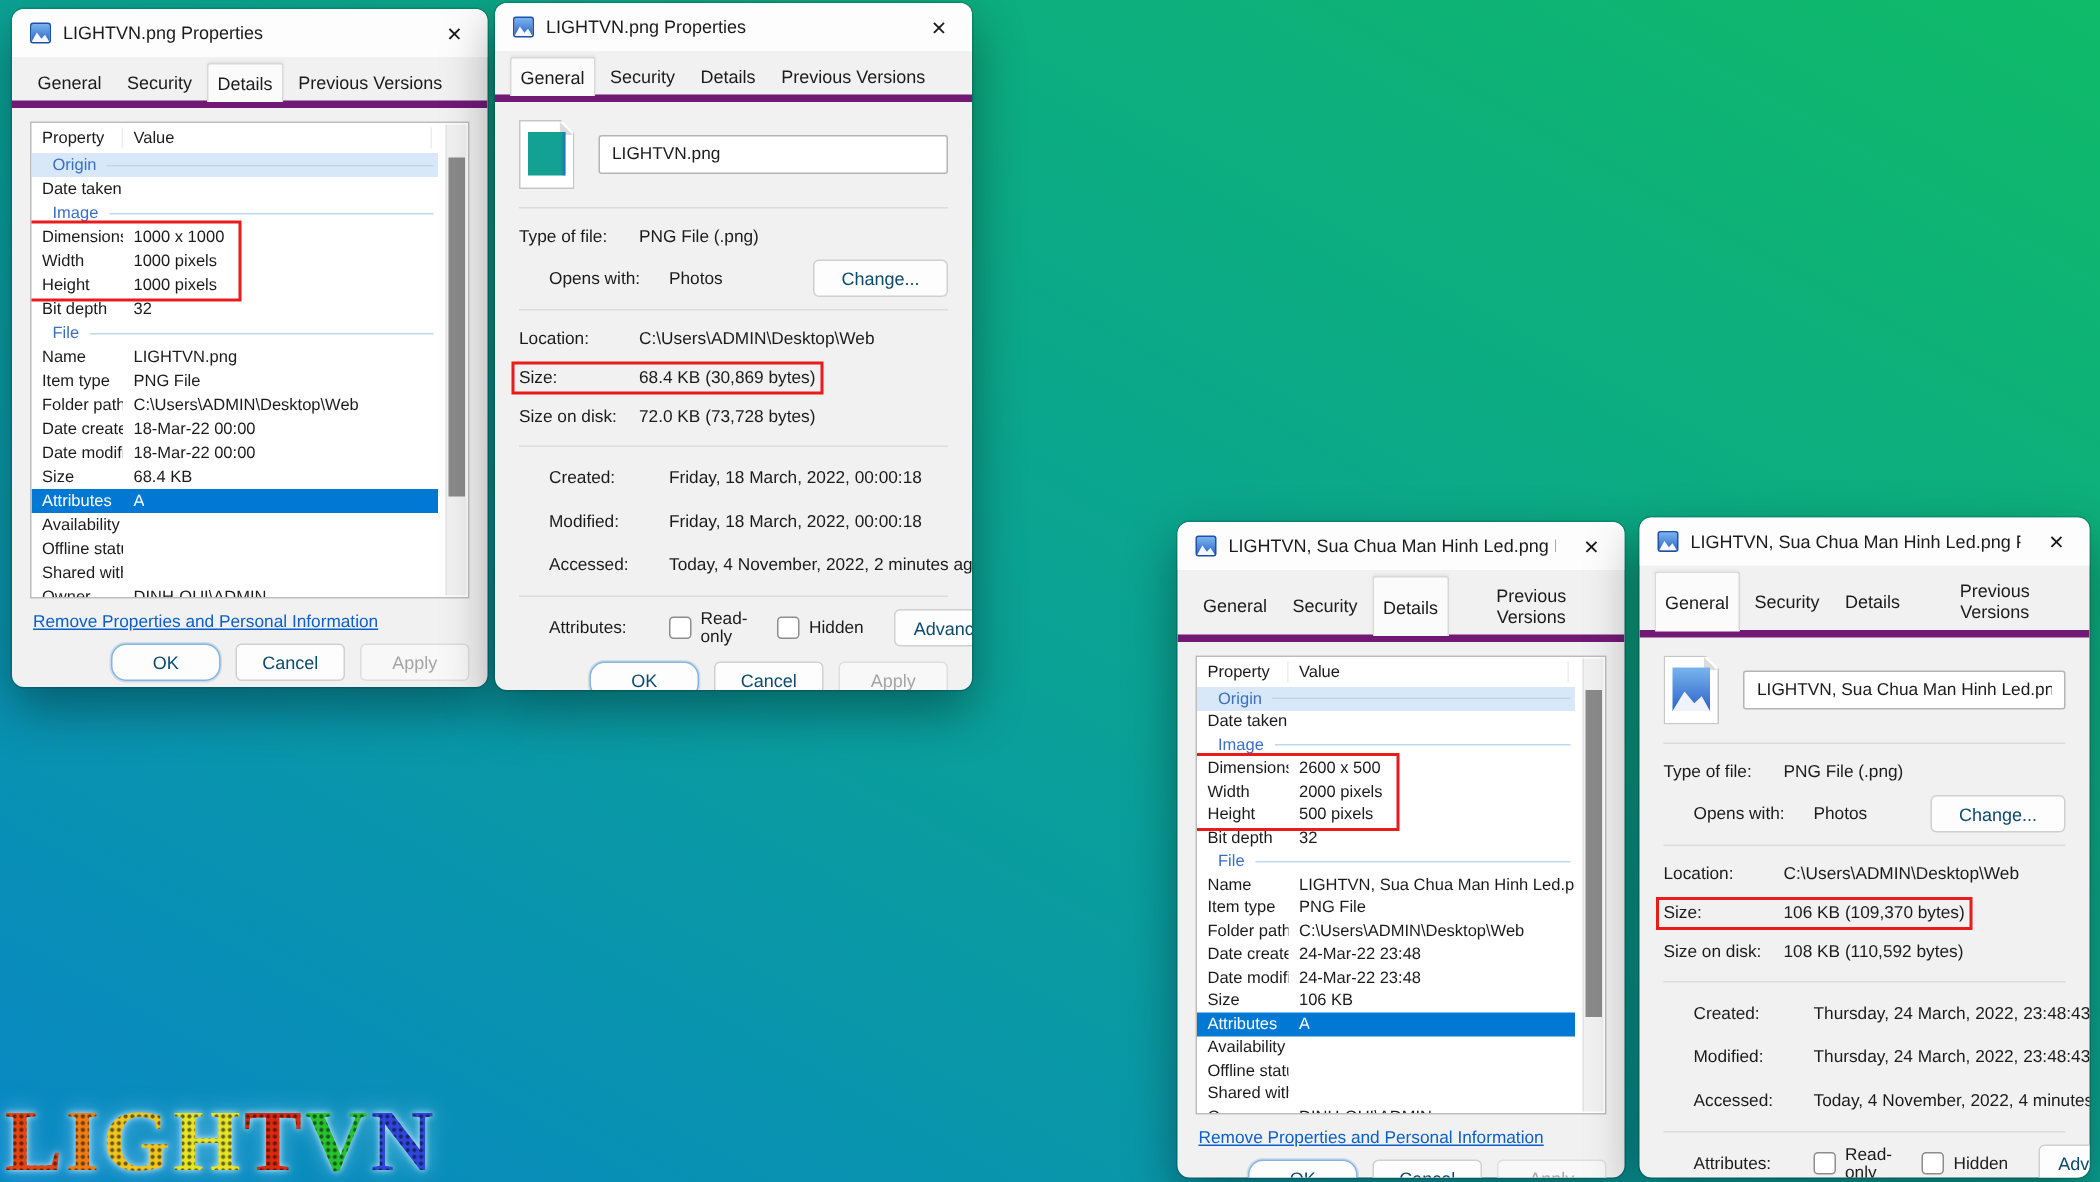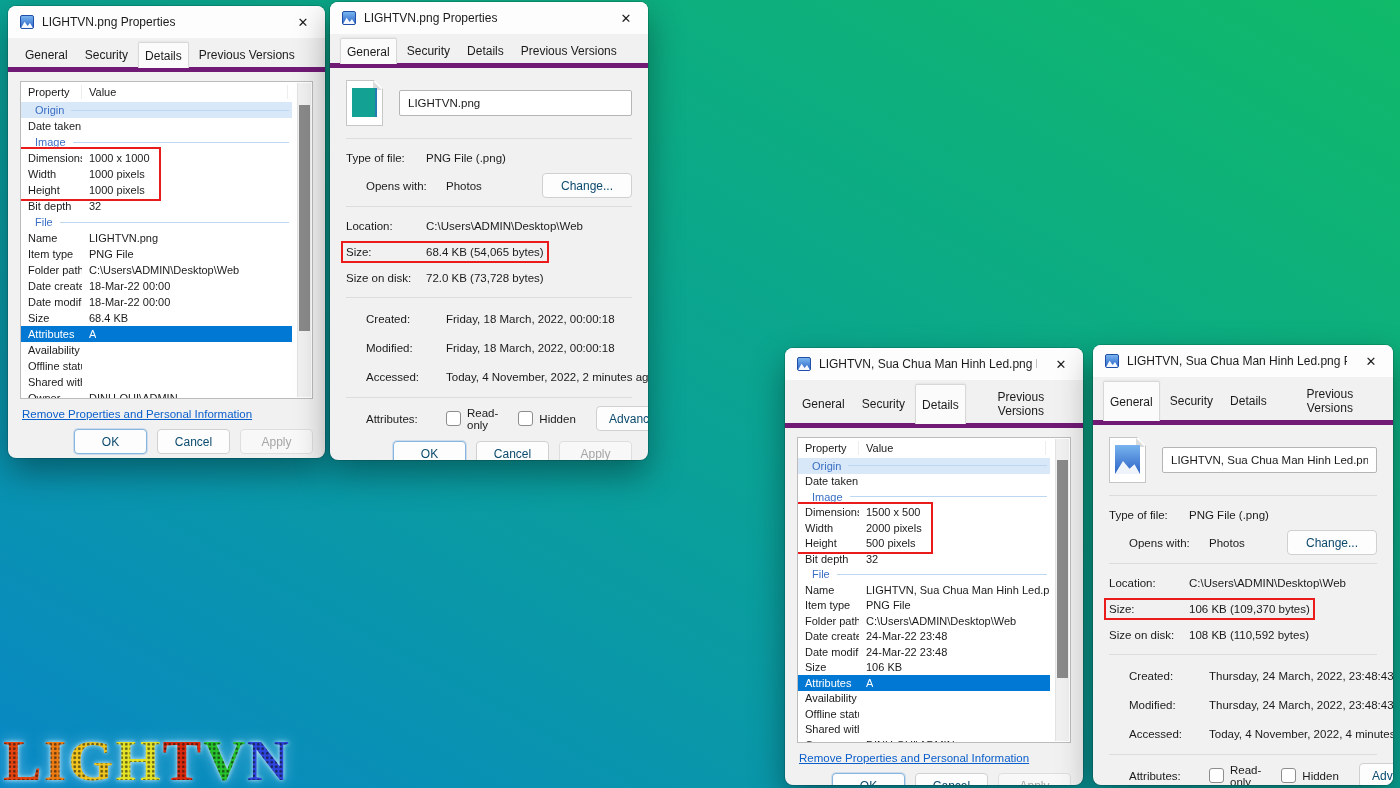--- a/index.html
+++ b/index.html
@@ -50,21 +50,21 @@
   .red-wrap .drow.item .vcol { padding-right:8px; }
 
   .vscroll { position:absolute; top:1px; right:1px; bottom:1px; width:14px; background:#f1f1f1; border-left:1px solid #e3e3e3; }
   .vthumb { position:absolute; left:1px; right:1px; top:7%; height:72%; background:#8a8a8a; }
 
   .linkrow { margin:8px 14px 0; flex:0 0 auto; }
   .plink { color:#0b5fcb; text-decoration:underline; font-size:11.5px; cursor:pointer; }
 
   .btn-row { display:flex; justify-content:flex-end; gap:10px; padding:8px 12px 12px; margin-top:auto; flex:0 0 auto; }
   .btn { min-width:73px; height:25px; background:#fdfdfd; border:1px solid #d0d0d0; border-radius:4px; font-size:12px; color:#0c4a6e; font-family:"Liberation Sans",sans-serif; padding:0 12px; }
-  .btn.default { border-color:#87b5dd; box-shadow:0 0 0 1px rgba(0,103,192,.15); }
+  .btn.default { border-color:#87b5dd; box-shadow:0 0 0 1px rgba(0,103,192,.15);border-radius:10px; }
   .btn.disabled { color:#a5a5a5; border-color:#dedede; background:#f8f8f8; }
   .btn.small { min-width:90px; margin-left:auto; }
 
   
   .gbody { display:flex; flex-direction:column; padding:4px 16px 0; flex:1; font-size:11.5px; }
   .file-row { display:flex; align-items:center; gap:16px; margin:8px 0 6px; }
   .page-icon { width:37px; height:46px; background:#fff; border:1px solid #c6c6c6; position:relative; flex:0 0 auto;
     clip-path:polygon(0 0, calc(100% - 9px) 0, 100% 9px, 100% 100%, 0 100%); }
   .page-icon::before { content:''; position:absolute; top:0; right:0; width:9px; height:9px; background:#dcdcdc; clip-path:polygon(0 0, 100% 100%, 0 100%); }
   .thumb { position:absolute; left:5px; top:7px; right:5px; bottom:8px; }
@@ -241,21 +241,21 @@
       <button class="btn small">Change...</button>
     </div>
     <div class="sep"></div>
     <div class="grow">
       <span class="glabel">Location:</span>
       <span class="gvalue">C:\Users\ADMIN\Desktop\Web</span>
     </div>
     <div class="grow">
       <div class="red-fit">
         <span class="glabel">Size:</span>
-        <span class="gvalue">68.4 KB (54,065 bytes)</span>
+        <span class="gvalue">68.4 KB (30,869 bytes)</span>
       </div>
     </div>
     <div class="grow">
       <span class="glabel">Size on disk:</span>
       <span class="gvalue">72.0 KB (73,728 bytes)</span>
     </div>
     <div class="sep"></div>
     <div class="grow taller">
       <span class="glabel">Created:</span>
       <span class="gvalue">Friday, 18 March, 2022, 00:00:18</span>
@@ -315,21 +315,21 @@
           <span class="pcol">Date taken</span>
           <span class="vcol"></span>
         </div>
         <div class="drow group">
           <span class="gname">Image</span>
           <span class="gline"></span>
         </div>
         <div class="red-wrap">
           <div class="drow item">
             <span class="pcol">Dimensions</span>
-            <span class="vcol">1500 x 500</span>
+            <span class="vcol">2600 x 500</span>
           </div>
           <div class="drow item">
             <span class="pcol">Width</span>
             <span class="vcol">2000 pixels</span>
           </div>
           <div class="drow item">
             <span class="pcol">Height</span>
             <span class="vcol">500 pixels</span>
           </div>
         </div>

